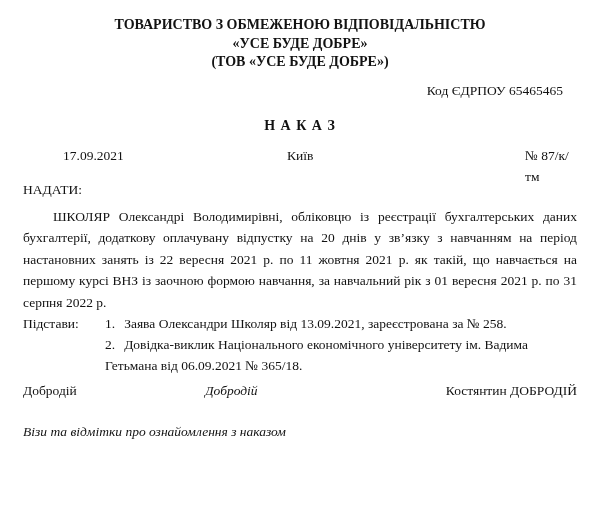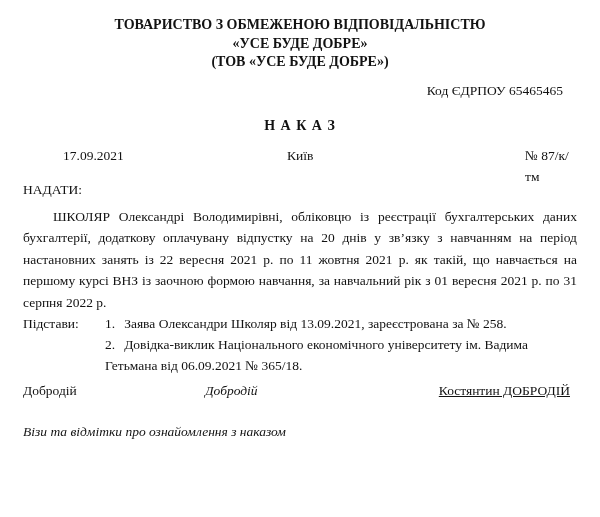--- a/index.html
+++ b/index.html
@@ -19,21 +19,21 @@
   .meta .number { position: absolute; left: 462px; top: 0; }
   .subject { margin-top: 11px; font-weight: bold; line-height: 19px; }
   .directive { margin-top: 13px; line-height: 21px; }
   .body-par { margin-top: 6px; text-align: justify; text-indent: 30px; line-height: 21.5px; }
   .grounds { display: flex; line-height: 21px; gap: 20px; }
   .grounds-label { flex: 0 0 62px; }
   .grounds-list { max-width: 460px; }
   .g-num { margin-right: 9px; }
   .sig { margin-top: 4px; position: relative; height: 21px; line-height: 21px; }
   .sig-hand { position: absolute; left: 182px; top: 0; font-style: italic; }
-  .sig-name { position: absolute; right: 7px; top: 0; text-decoration: underline; }
+  .sig-name { position: absolute; right: 0; top: 0; }
   .footer-note { margin-top: 20px; font-style: italic; line-height: 21px; }
 </style>
 </head>
 <body>
 
 <div class="page">
 
   <div class="company">
     <div>ТОВАРИСТВО З ОБМЕЖЕНОЮ ВІДПОВІДАЛЬНІСТЮ</div>
     <div>«УСЕ БУДЕ ДОБРЕ»</div>

